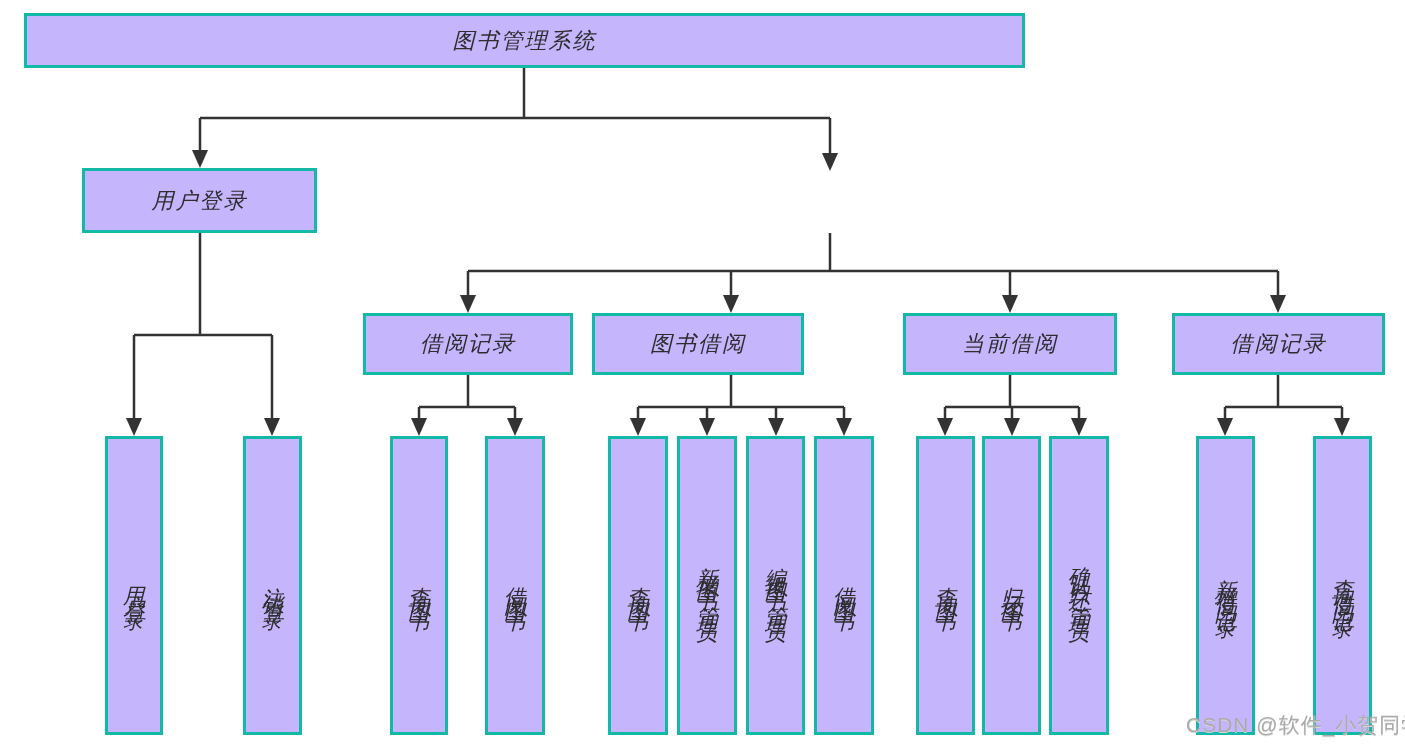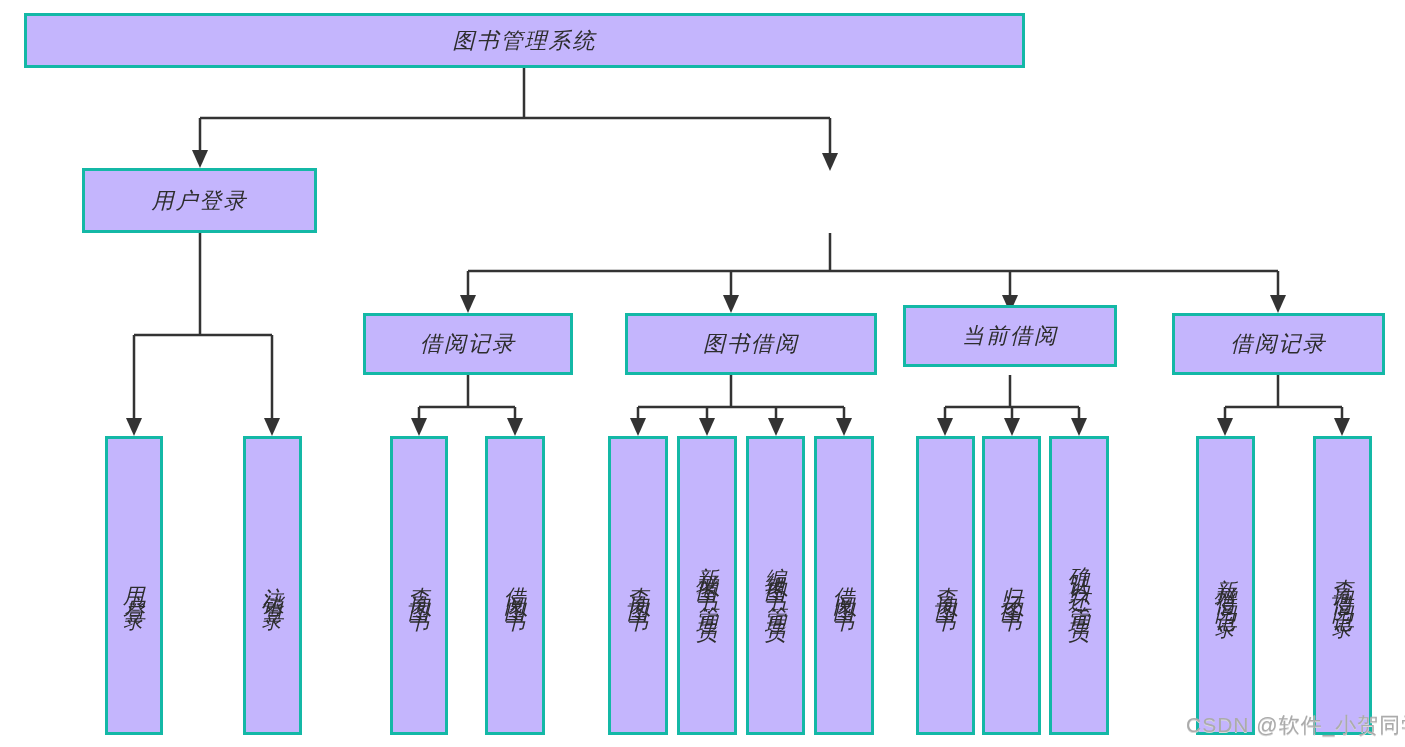--- a/index.html
+++ b/index.html
@@ -81,22 +81,22 @@
       <polygon points="1217,418 1233,418 1225,436"></polygon>
       <polygon points="1334,418 1350,418 1342,436"></polygon>
     </g>
   </svg>
 
   <div class="node h" style="left:24px;top:13px;width:1001px;height:55px">图书管理系统</div>
 
   <div class="node h" style="left:82px;top:168px;width:235px;height:65px">用户登录</div>
 
   <div class="node h" style="left:363px;top:313px;width:210px;height:62px">借阅记录</div>
-  <div class="node h" style="left:625px;top:313px;width:252px;height:62px">图书借阅</div>
-  <div class="node h" style="left:903px;top:305px;width:214px;height:62px">当前借阅</div>
+  <div class="node h" style="left:592px;top:313px;width:212px;height:62px">图书借阅</div>
+  <div class="node h" style="left:903px;top:313px;width:214px;height:62px">当前借阅</div>
   <div class="node h" style="left:1172px;top:313px;width:213px;height:62px">借阅记录</div>
 
   <div class="node v" style="left:105px;top:436px;width:58px;height:299px">用户登录</div>
   <div class="node v" style="left:243px;top:436px;width:59px;height:299px">注销登录</div>
 
   <div class="node v" style="left:390px;top:436px;width:58px;height:299px">查询图书</div>
   <div class="node v" style="left:485px;top:436px;width:60px;height:299px">借阅图书</div>
 
   <div class="node v" style="left:608px;top:436px;width:60px;height:299px">查询图书</div>
   <div class="node v" style="left:677px;top:436px;width:60px;height:299px">新增图书（管理员）</div>

